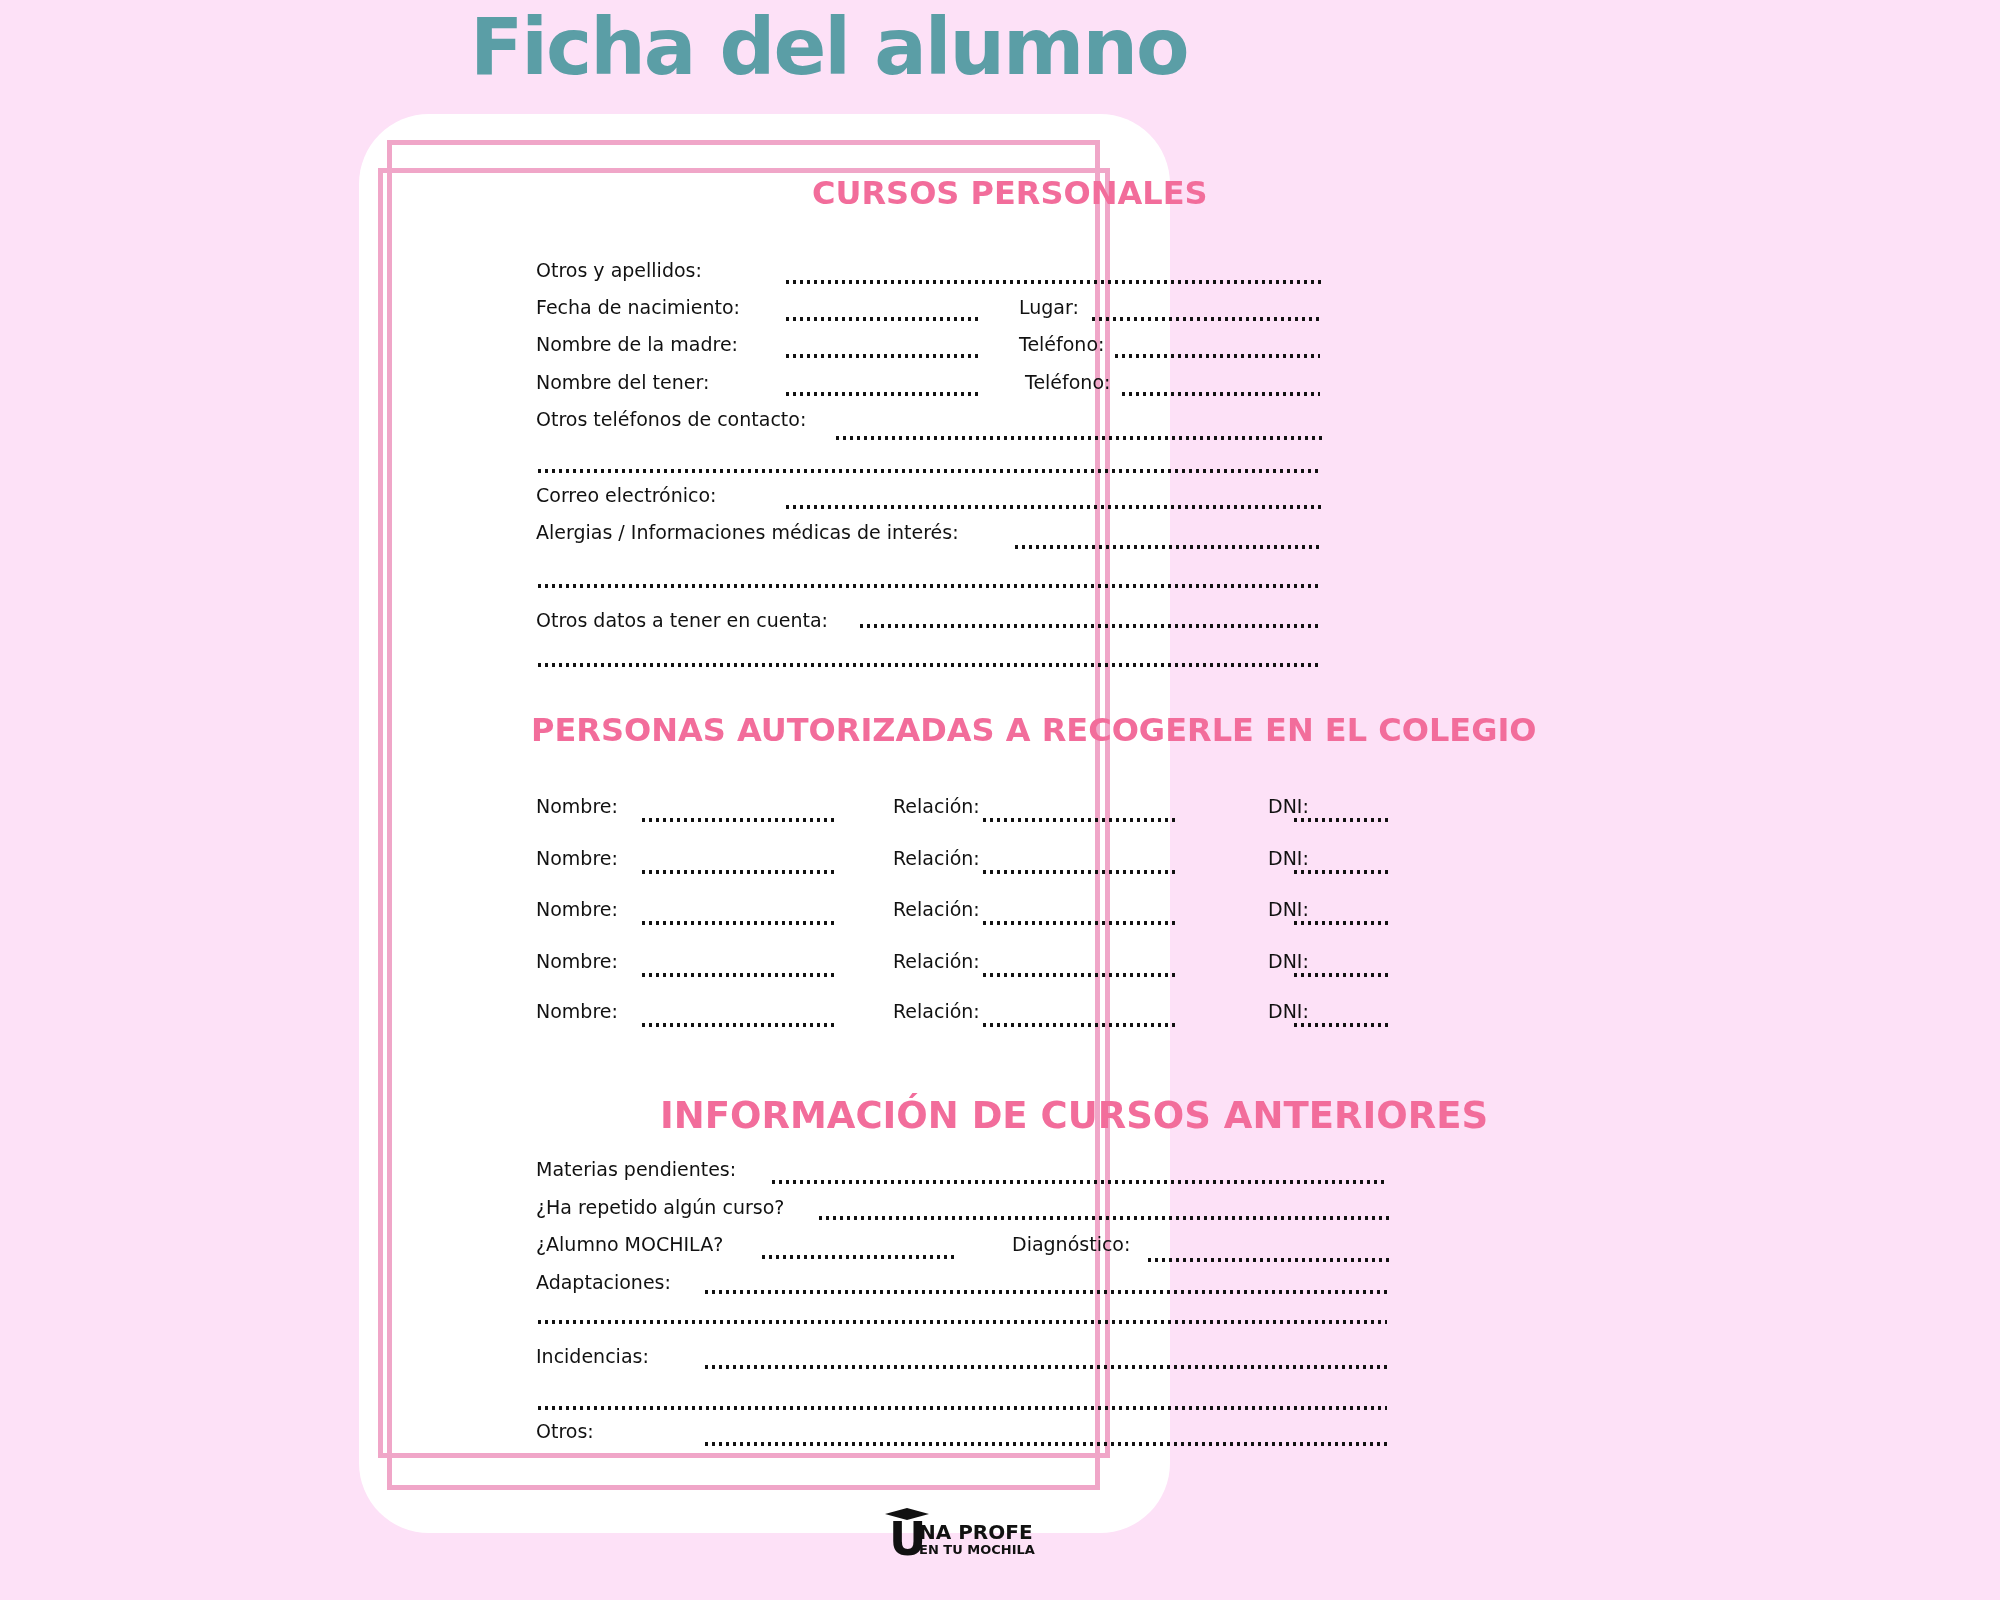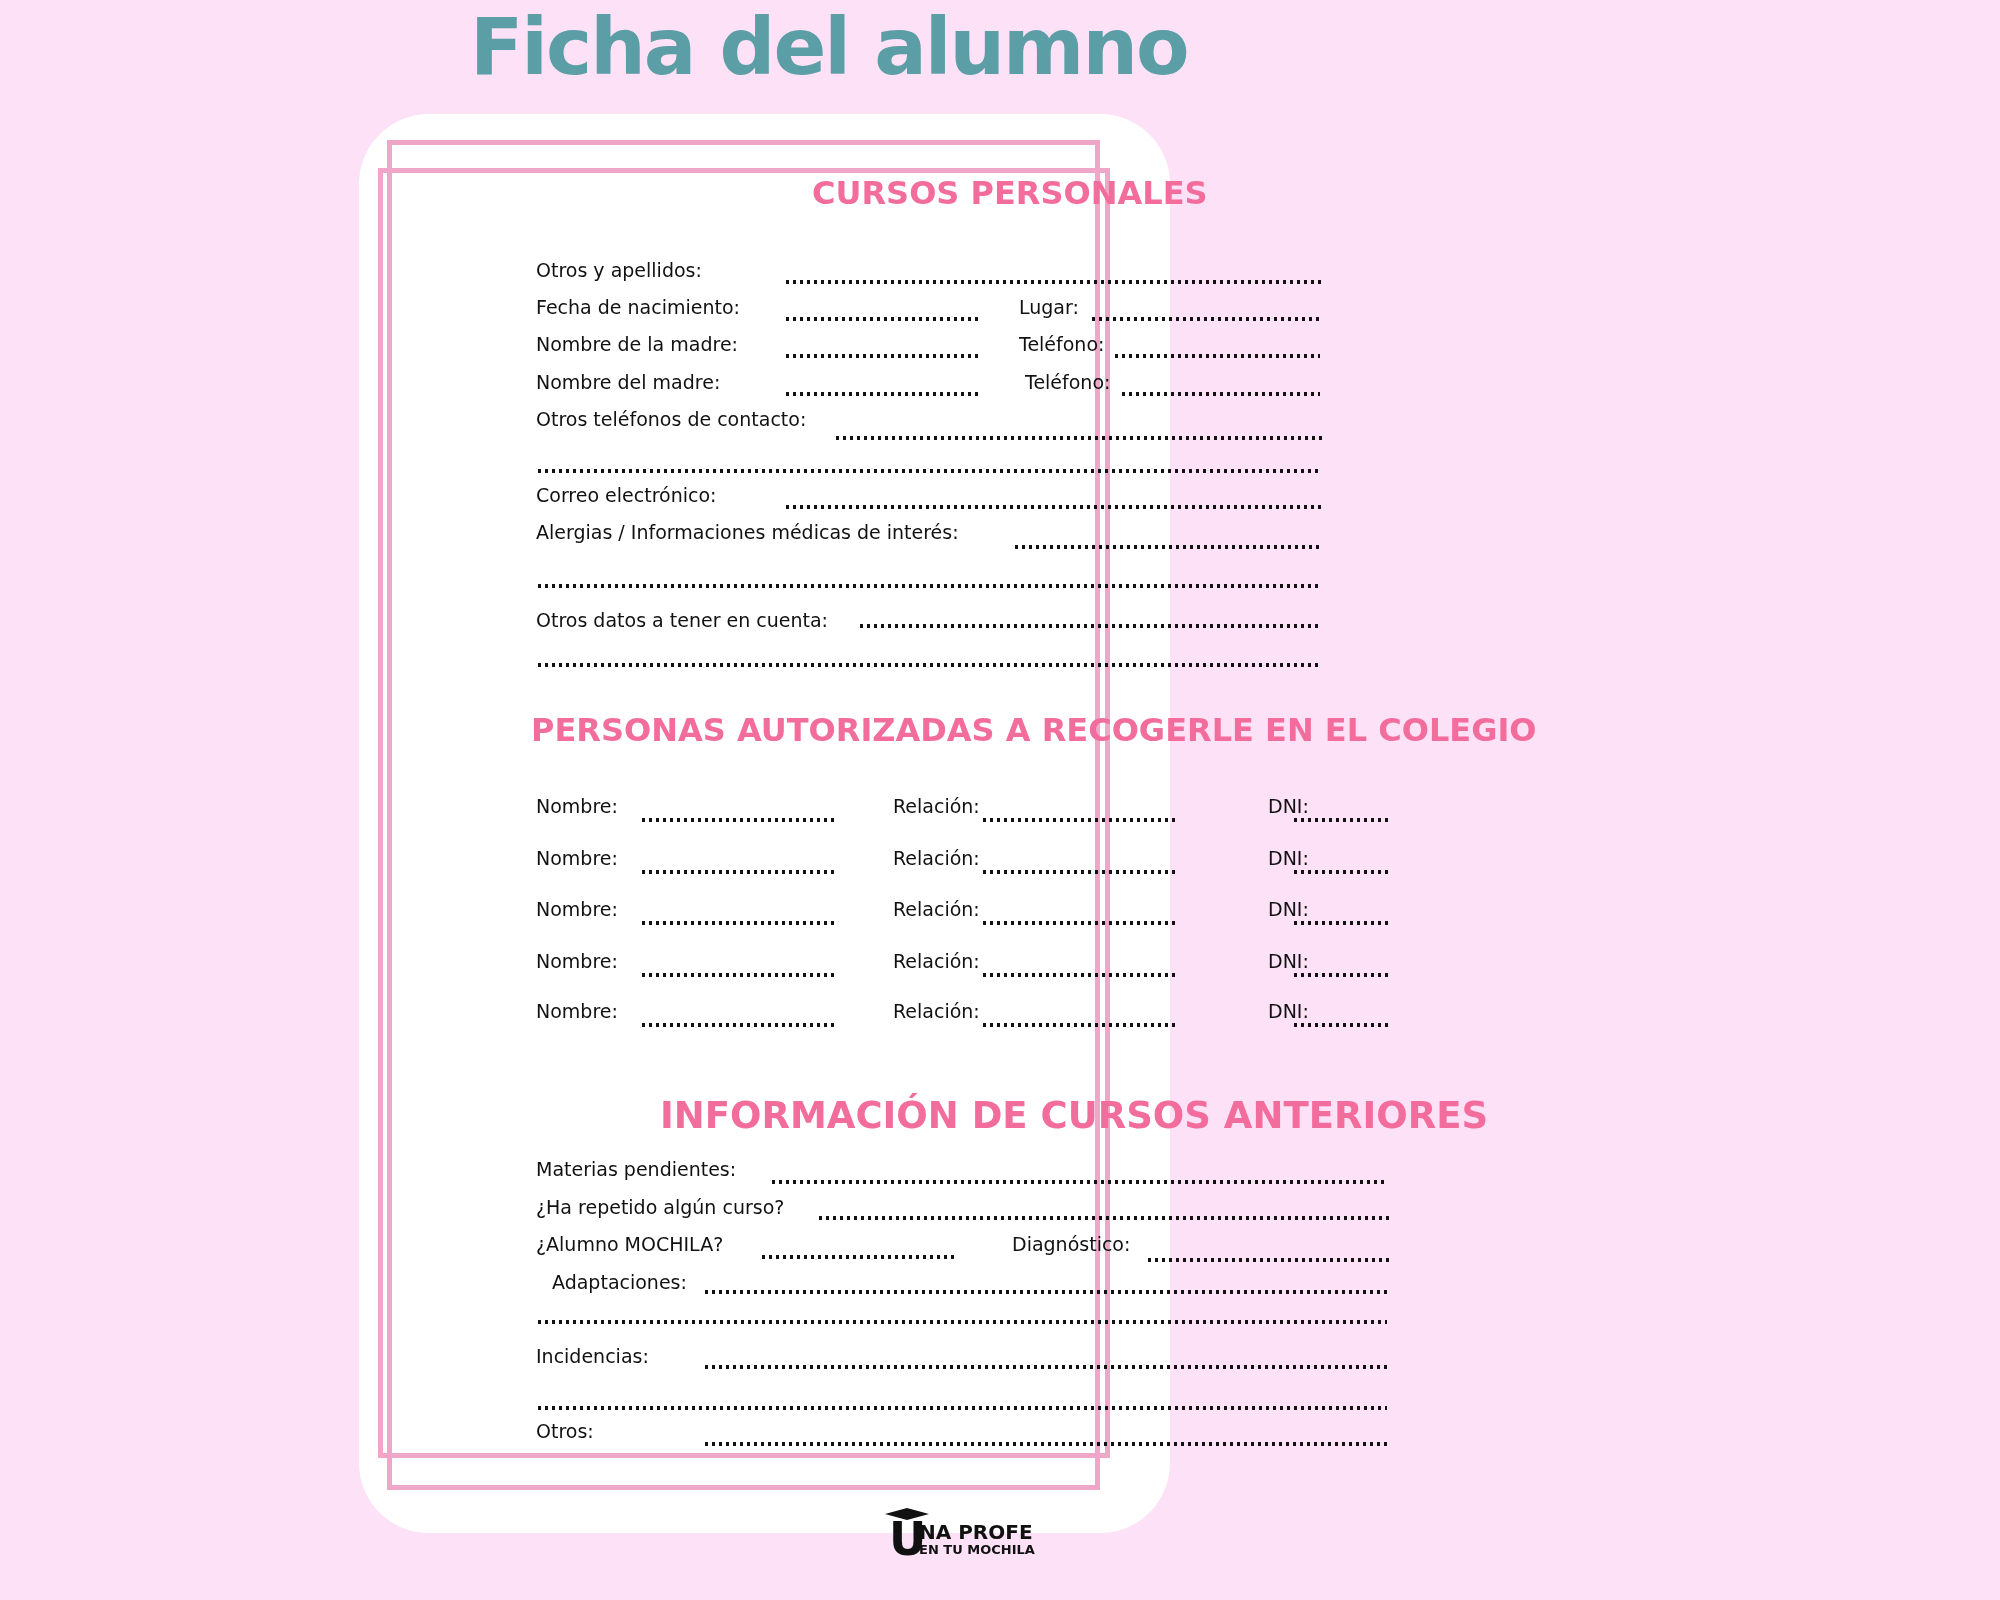--- a/index.html
+++ b/index.html
@@ -35,21 +35,21 @@
 <div class="lbl" style="left:536px;top:296px;">Fecha de nacimiento:</div>
 <div class="dots" style="left:784px;top:317px;width:196px;"></div>
 <div class="lbl" style="left:1019px;top:296px;">Lugar:</div>
 <div class="dots" style="left:1090px;top:317px;width:230px;"></div>
 
 <div class="lbl" style="left:536px;top:333px;">Nombre de la  madre:</div>
 <div class="dots" style="left:784px;top:354px;width:196px;"></div>
 <div class="lbl" style="left:1019px;top:333px;">Teléfono:</div>
 <div class="dots" style="left:1113px;top:354px;width:207px;"></div>
 
-<div class="lbl" style="left:536px;top:371px;">Nombre del madre:</div>
+<div class="lbl" style="left:536px;top:371px;">Nombre del tener:</div>
 <div class="dots" style="left:784px;top:392px;width:196px;"></div>
 <div class="lbl" style="left:1025px;top:371px;">Teléfono:</div>
 <div class="dots" style="left:1120px;top:392px;width:200px;"></div>
 
 <div class="lbl" style="left:536px;top:408px;">Otros teléfonos de contacto:</div>
 <div class="dots" style="left:834px;top:436px;width:488px;"></div>
 <div class="dots" style="left:536px;top:469px;width:786px;"></div>
 
 <div class="lbl" style="left:536px;top:484px;">Correo electrónico:</div>
 <div class="dots" style="left:784px;top:505px;width:538px;"></div>
@@ -111,21 +111,21 @@
 <div class="dots" style="left:770px;top:1180px;width:617px;"></div>
 
 <div class="lbl" style="left:536px;top:1196px;">¿Ha repetido algún curso?</div>
 <div class="dots" style="left:817px;top:1216px;width:573px;"></div>
 
 <div class="lbl" style="left:536px;top:1233px;">¿Alumno MOCHILA?</div>
 <div class="dots" style="left:760px;top:1255px;width:195px;"></div>
 <div class="lbl" style="left:1012px;top:1233px;">Diagnóstico:</div>
 <div class="dots" style="left:1146px;top:1258px;width:244px;"></div>
 
-<div class="lbl" style="left:552px;top:1271px;text-align:right;">Adaptaciones:</div>
+<div class="lbl" style="left:536px;top:1271px;text-align:right;">Adaptaciones:</div>
 <div class="dots" style="left:703px;top:1290px;width:684px;"></div>
 <div class="dots" style="left:536px;top:1320px;width:851px;"></div>
 
 <div class="lbl" style="left:536px;top:1345px;">Incidencias:</div>
 <div class="dots" style="left:703px;top:1365px;width:684px;"></div>
 <div class="dots" style="left:536px;top:1406px;width:851px;"></div>
 
 <div class="lbl" style="left:536px;top:1420px;">Otros:</div>
 <div class="dots" style="left:703px;top:1442px;width:684px;"></div>
 

